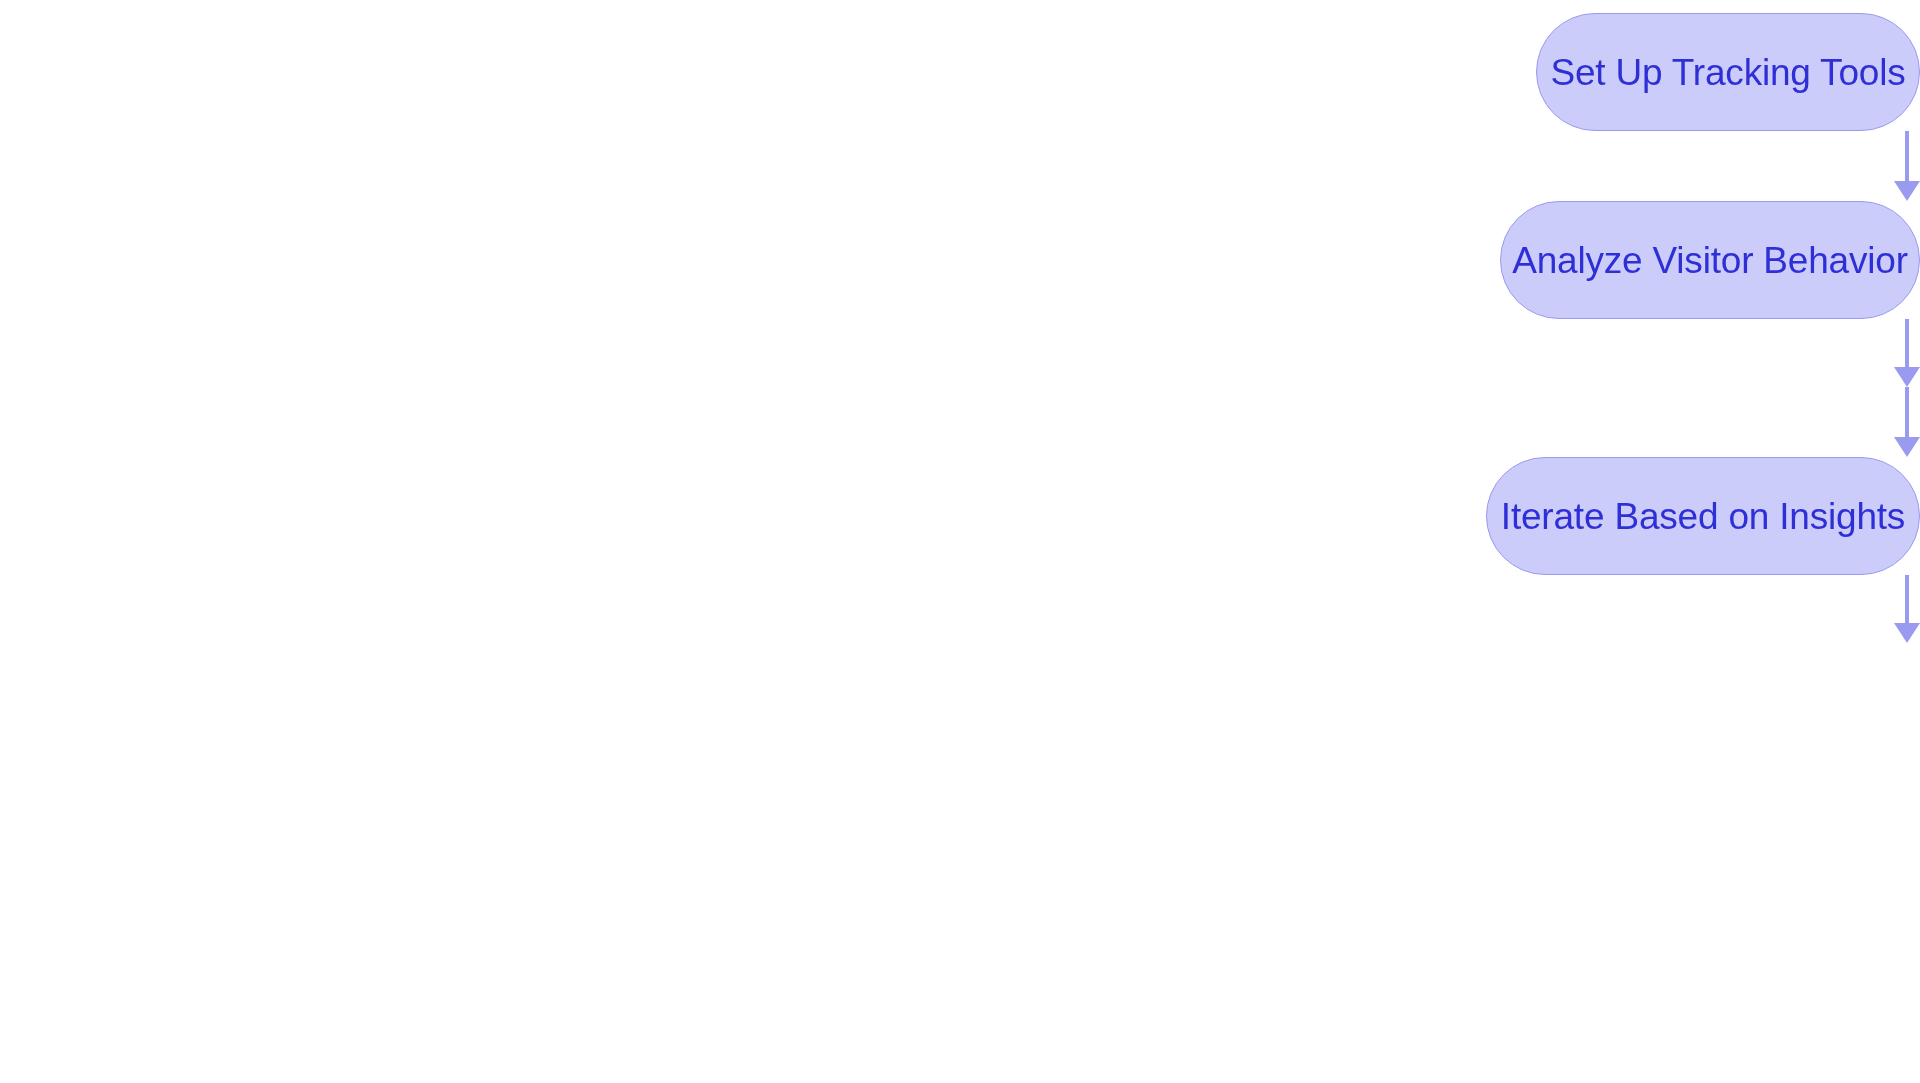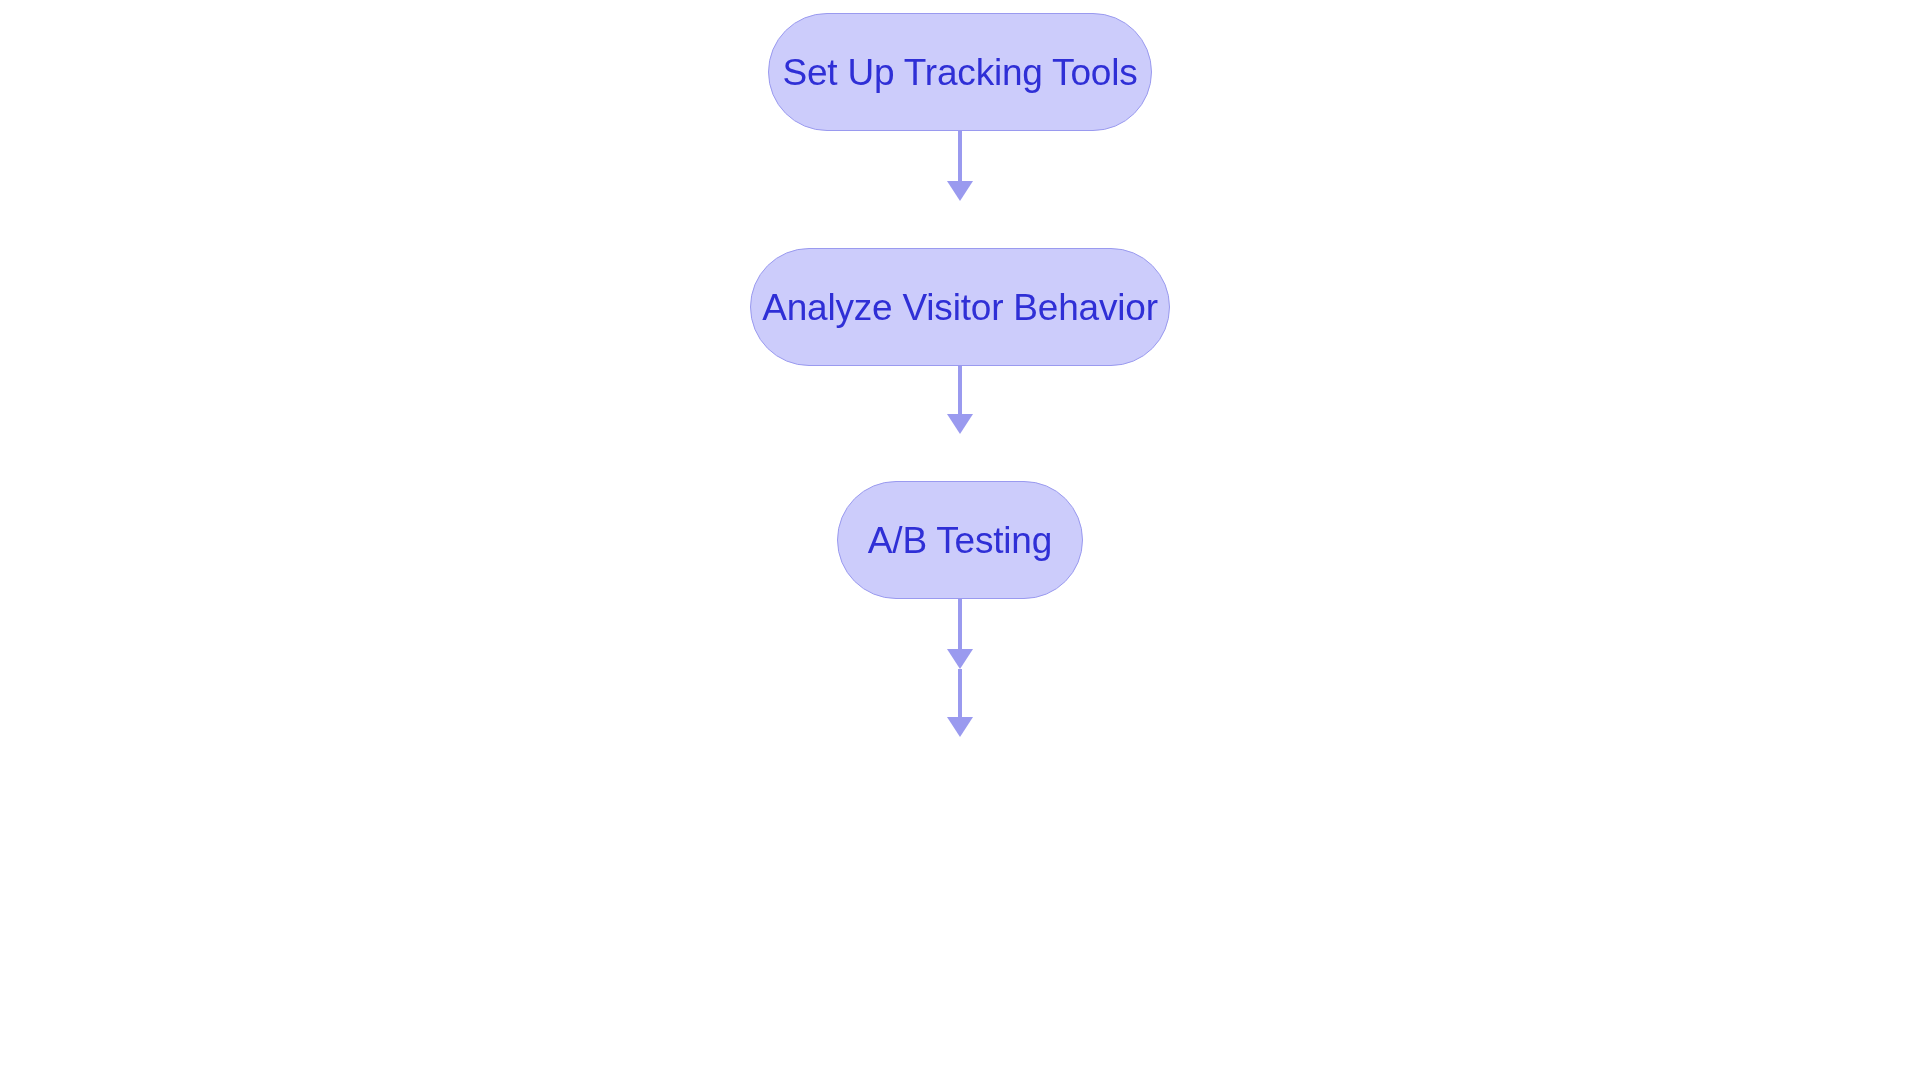--- a/index.html
+++ b/index.html
@@ -23,39 +23,38 @@
   }
 
   .flow-column {
     position: absolute;
     left: 0;
     top: 0;
     width: 1920px;
     height: 760px;
     display: flex;
     flex-direction: column;
-    align-items: center;
+    align-items: flex-end;
     justify-content: flex-start;
   }
 
   .node {
     box-sizing: border-box;
     display: flex;
     align-items: center;
     justify-content: center;
     background: #ccccfb;
     border: 1.6px solid #9a9aef;
     border-radius: 9999px;
     color: #2f2fd6;
     font-family: "Liberation Sans", sans-serif;
     font-weight: 400;
     letter-spacing: -0.2px;
     white-space: nowrap;
     user-select: none;
-    margin-top: 47px;
   }
 
   .node-label {
     display: block;
     line-height: 1;
     padding: 0 2px;
   }
 
   .connector {
     position: relative;
@@ -109,29 +108,29 @@
 
     <div class="node node-2">
       <span class="node-label">Analyze Visitor Behavior</span>
     </div>
 
     <div class="connector conn-2">
       <div class="connector-line"></div>
       <div class="connector-arrow"></div>
     </div>
 
-    <div class="node node-3">
-      <span class="node-label">A/B Testing</span>
-    </div>
 
     <div class="connector conn-3">
       <div class="connector-line"></div>
       <div class="connector-arrow"></div>
     </div>
 
+    <div class="node node-4">
+      <span class="node-label">Iterate Based on Insights</span>
+    </div>
 
     <div class="connector conn-4">
       <div class="connector-line"></div>
       <div class="connector-arrow"></div>
     </div>
 
 
   </div>
 </div>
 

